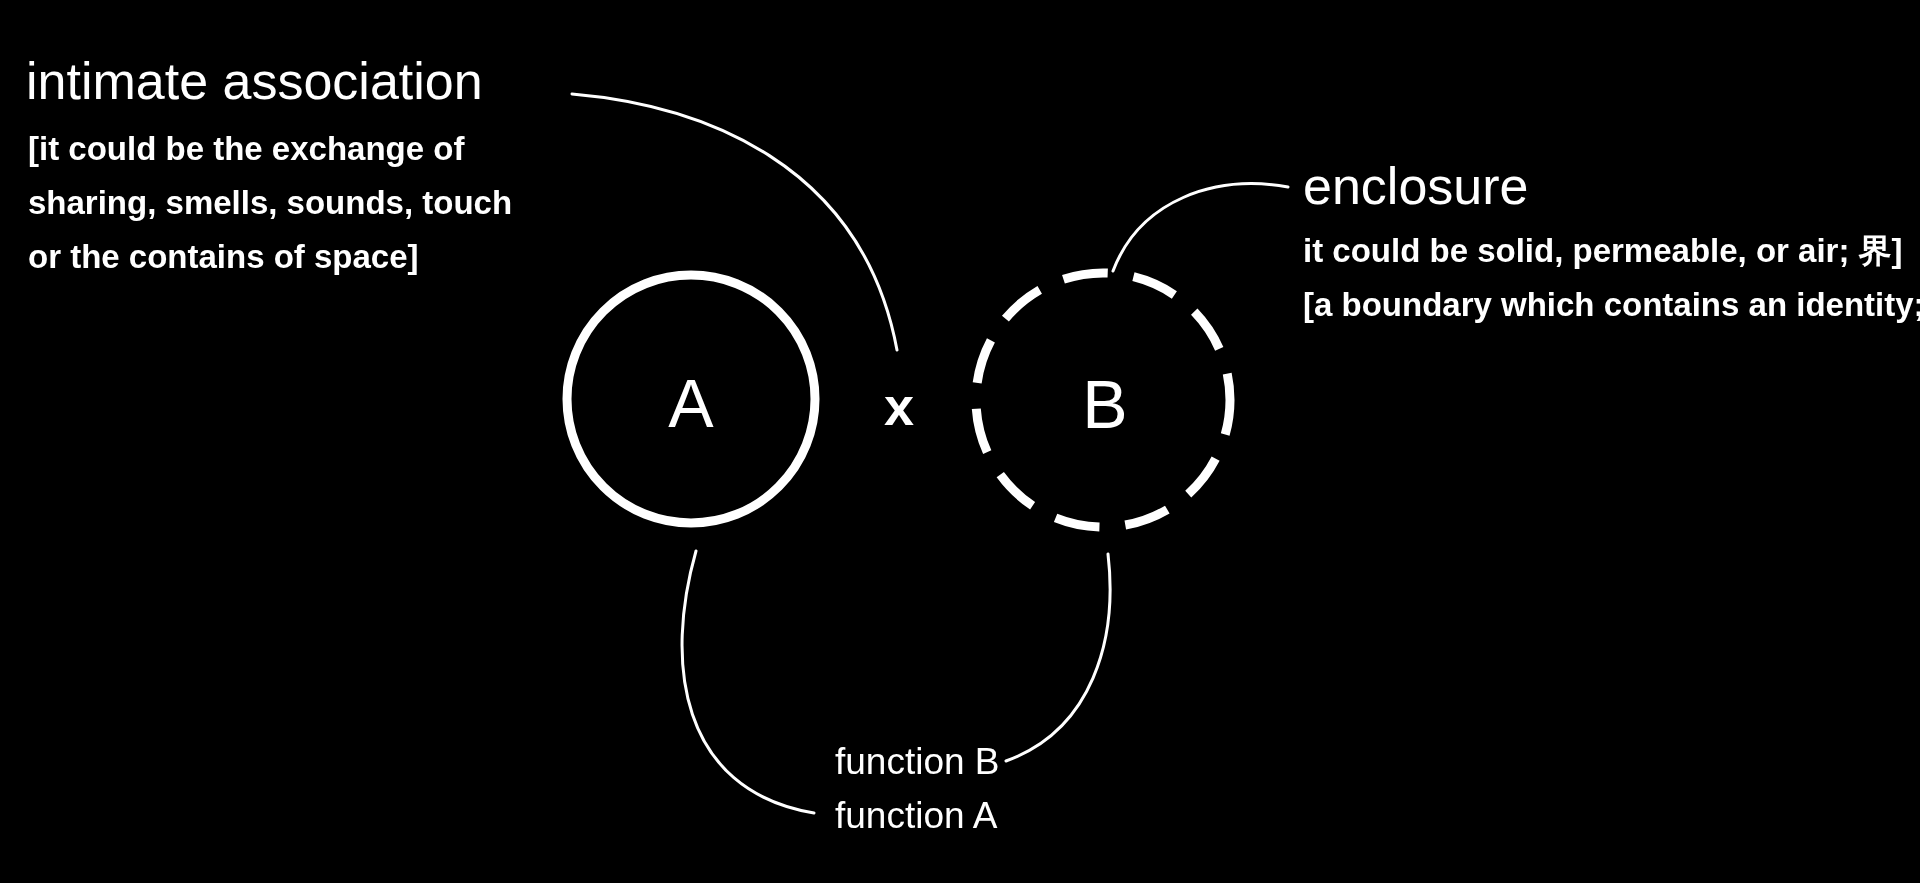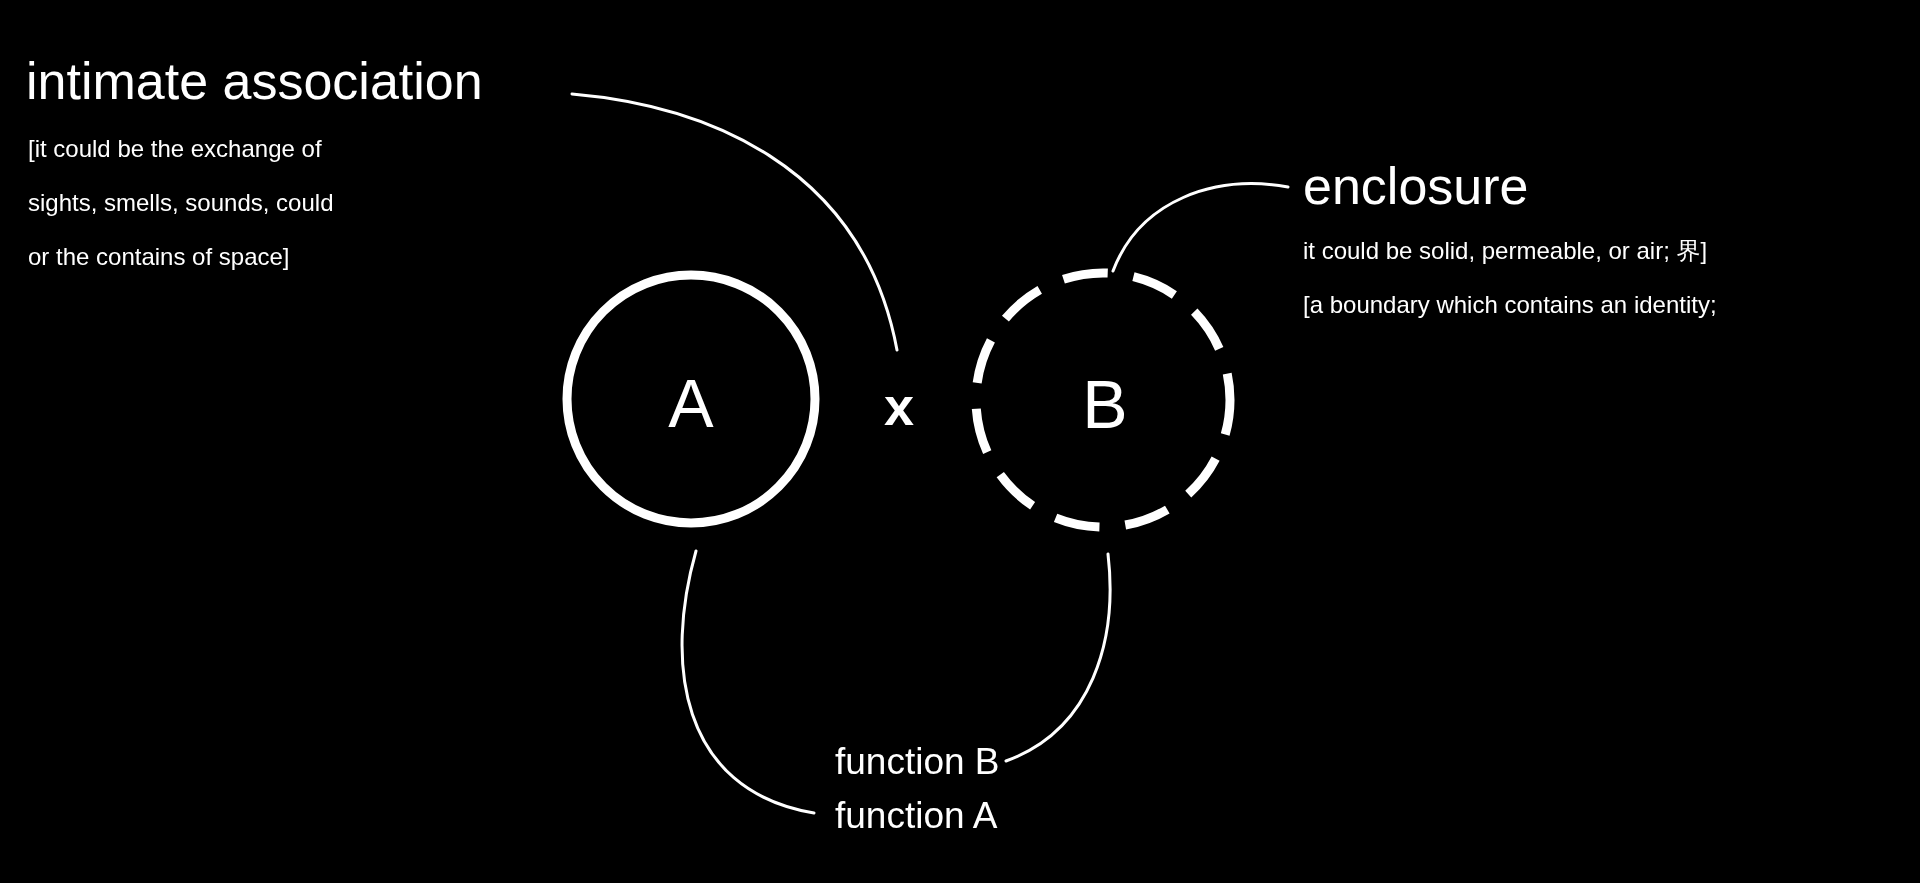--- a/index.html
+++ b/index.html
@@ -28,22 +28,22 @@
     font-size: 52px;
     font-weight: 400;
     color: #ffffff;
     white-space: nowrap;
     line-height: 1.1;
   }
   .ia-title { left: 26px; top: 53px; }
   .enc-title { left: 1303px; top: 158px; }
   .annotation-def {
     position: absolute;
-    font-size: 24px;
-    font-weight: 400;
+    font-size: 33px;
+    font-weight: 700;
     color: #ffffff;
     white-space: nowrap;
   }
   .annotation-def .def-line {
     line-height: 54px;
   }
   .ia-def { left: 28px; top: 122px; }
   .enc-def { left: 1303px; top: 224px; }
   .node-label {
     position: absolute;
@@ -88,21 +88,21 @@
     <path d="M 696 551 C 665 660 678 790 814 813" fill="none" stroke="#ffffff" stroke-width="3" stroke-linecap="round"></path>
     <path d="M 1108 554 C 1118 640 1092 730 1006 761" fill="none" stroke="#ffffff" stroke-width="3" stroke-linecap="round"></path>
 
     <circle cx="691" cy="399" r="124" fill="none" stroke="#ffffff" stroke-width="9"></circle>
     <circle cx="1103" cy="400" r="127" fill="none" stroke="#ffffff" stroke-width="9" stroke-dasharray="45 26" stroke-dashoffset="10"></circle>
   </svg>
 
   <div class="annotation-title ia-title">intimate association</div>
   <div class="annotation-def ia-def">
     <div class="def-line">[it could be the exchange of</div>
-    <div class="def-line">sights, smells, sounds, could</div>
+    <div class="def-line">sharing, smells, sounds, touch</div>
     <div class="def-line">or the contains of space]</div>
   </div>
 
   <div class="annotation-title enc-title">enclosure</div>
   <div class="annotation-def enc-def">
     <div class="def-line">it could be solid, permeable, or air; 界]</div>
     <div class="def-line">[a boundary which contains an identity;</div>
   </div>
 
   <div class="node-label a-label">A</div>

